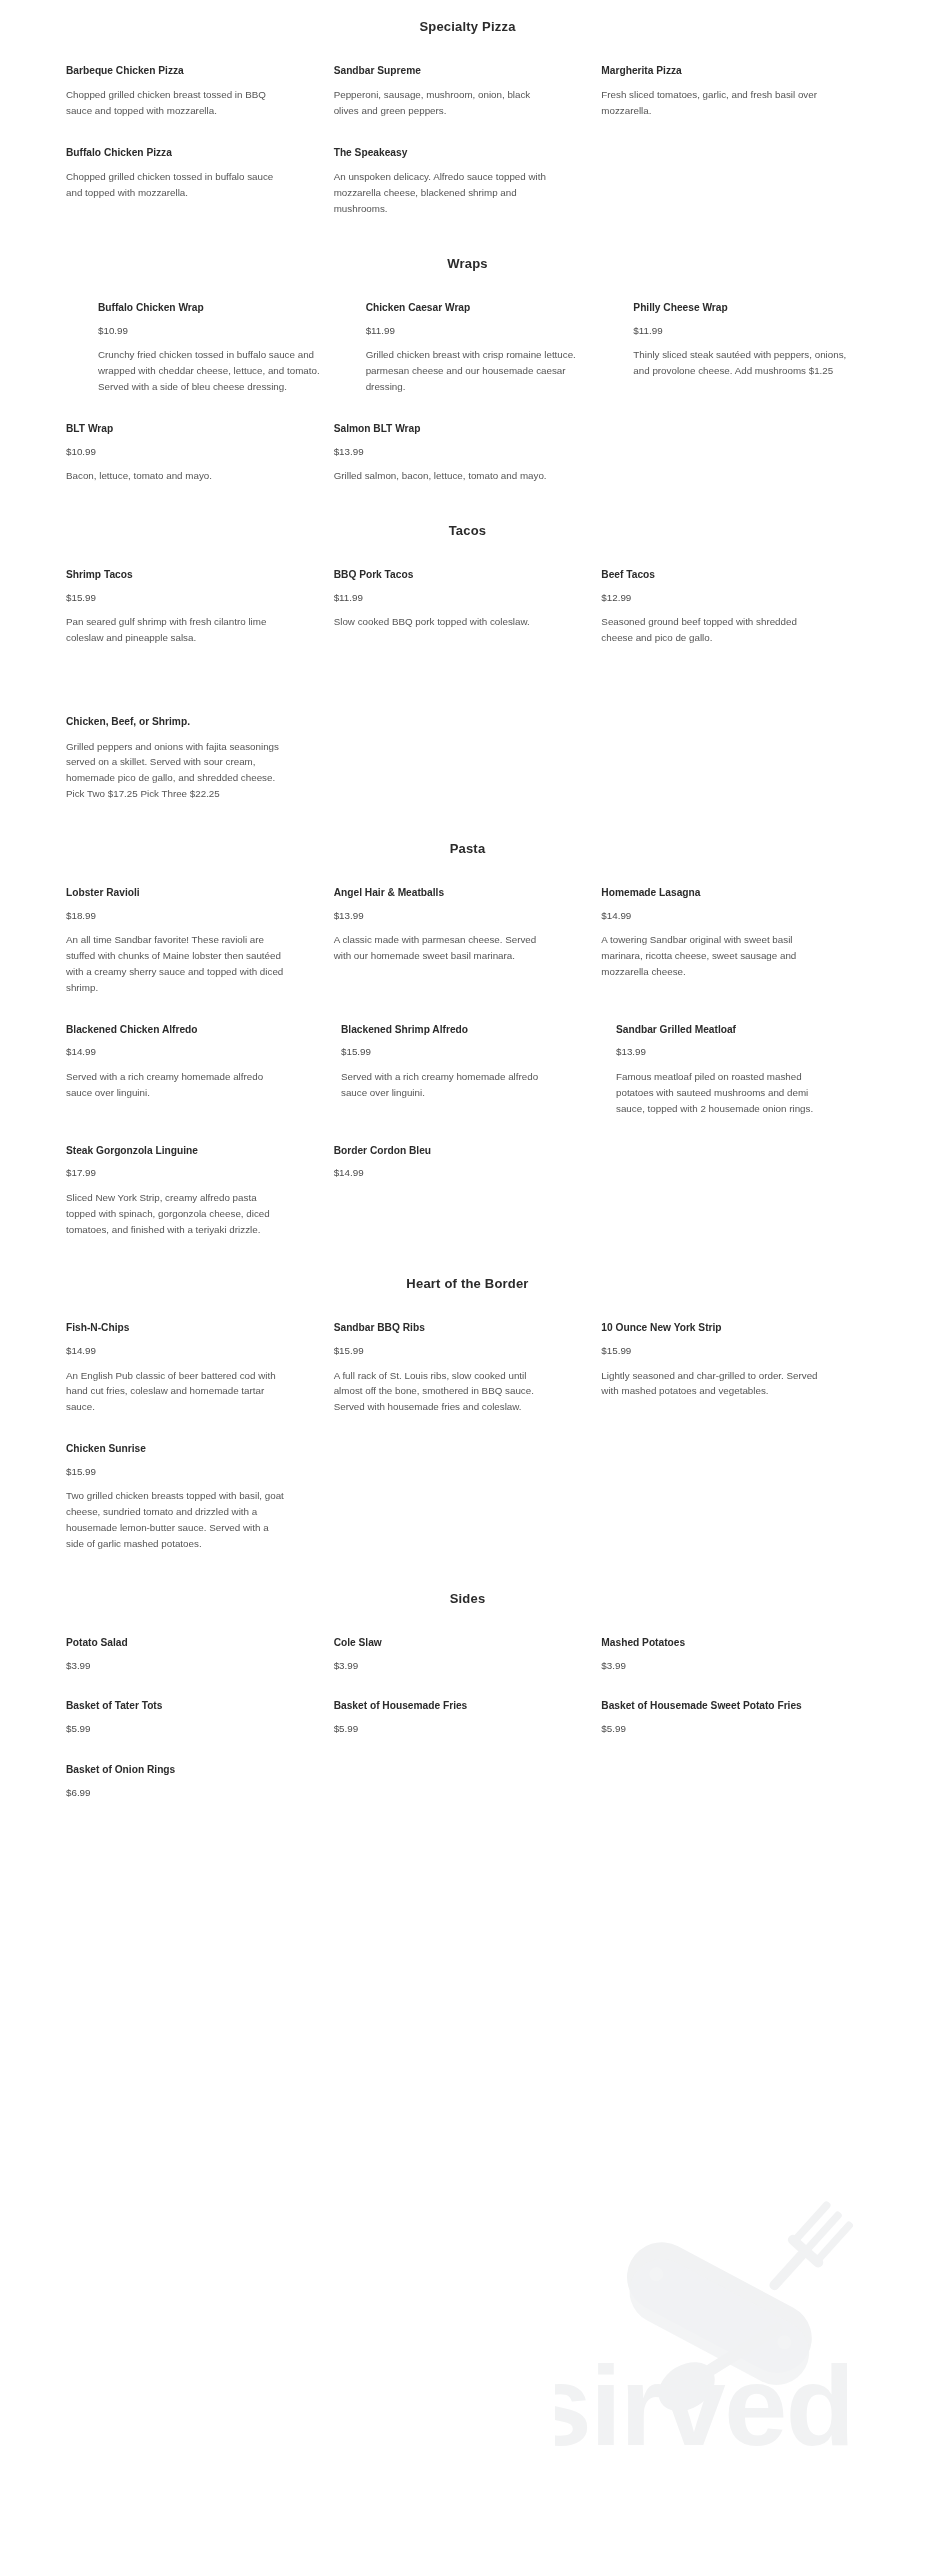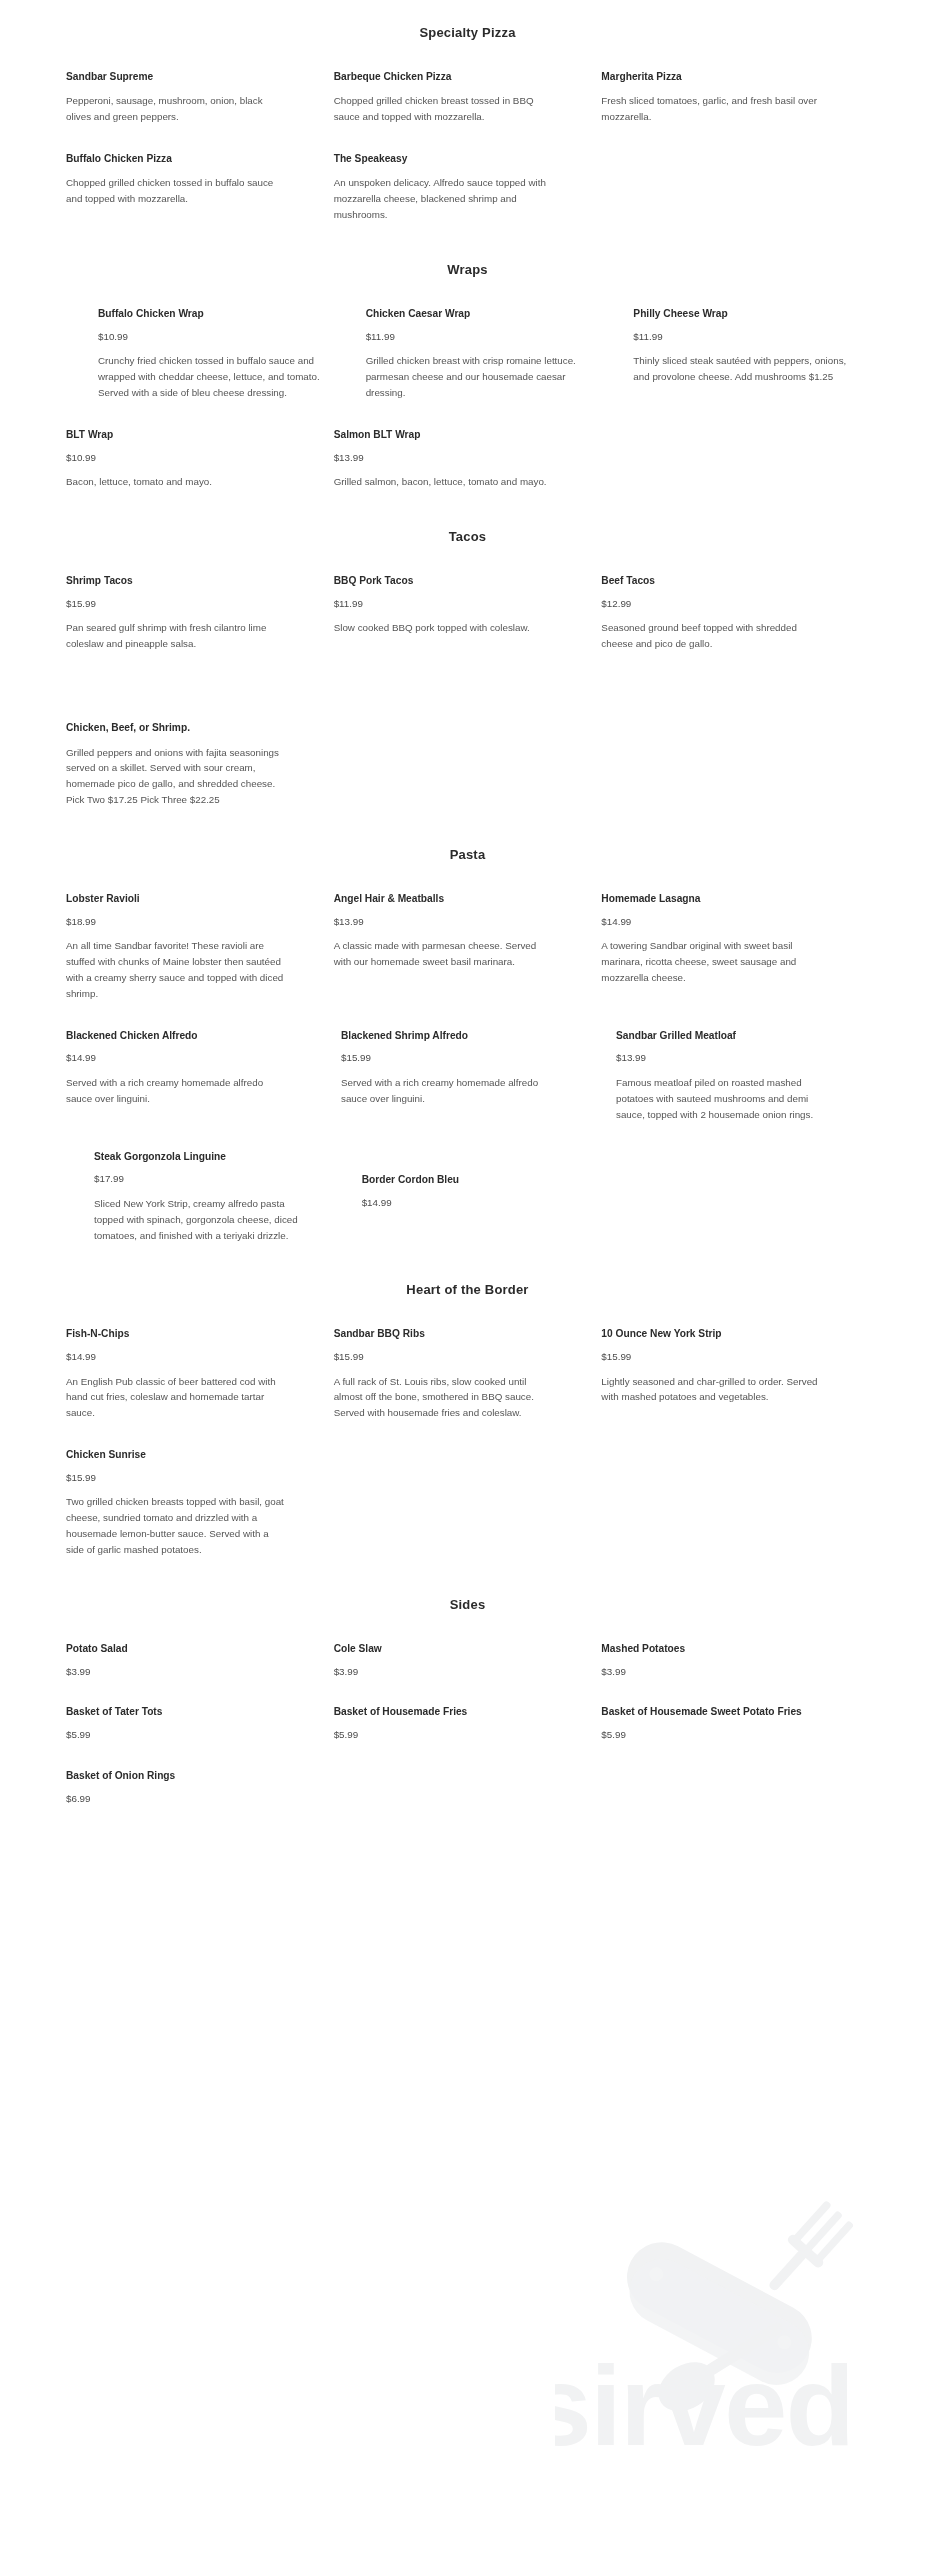--- a/index.html
+++ b/index.html
@@ -35,21 +35,21 @@
     font-size: 150px;
     fill: #f1f2f3;
     letter-spacing: -2px;
   }
 
   
   #menu {
     position: relative;
     z-index: 1;
     width: 936px;
-    padding: 17px 66px;
+    padding: 11px 66px;
   }
 
   .section { width: 803px; }
 
   .section-title {
     text-align: center;
     font-size: 13px;
     font-weight: 700;
     color: #2b2b2b;
     letter-spacing: 0.2px;
@@ -138,30 +138,30 @@
 
 <div id="menu">
   <div class="pad-top"></div>
   <div id="sections-host">
       <div class="section">
         <h2 class="section-title">Specialty Pizza</h2>
         <div class="sp-title-to-grid"></div>
         <div class="grid">
           <div style="display: flex; width: 803px; align-items: flex-start;">
             <div class="item">
+              <div class="item-name">Barbeque Chicken Pizza</div>
+              <div class="sp-name-to-desc"></div>
+              <div class="item-desc">Chopped grilled chicken breast tossed in BBQ sauce and topped with mozzarella.</div>
+            </div>
+            <div class="item">
               <div class="item-name">Sandbar Supreme</div>
               <div class="sp-name-to-desc"></div>
               <div class="item-desc">Pepperoni, sausage, mushroom, onion, black olives and green peppers.</div>
             </div>
             <div class="item">
-              <div class="item-name">Barbeque Chicken Pizza</div>
-              <div class="sp-name-to-desc"></div>
-              <div class="item-desc">Chopped grilled chicken breast tossed in BBQ sauce and topped with mozzarella.</div>
-            </div>
-            <div class="item">
               <div class="item-name">Margherita Pizza</div>
               <div class="sp-name-to-desc"></div>
               <div class="item-desc">Fresh sliced tomatoes, garlic, and fresh basil over mozzarella.</div>
             </div>
           </div>
           <div class="sp-row" style="width: 100%;"></div>
           <div style="display: flex; width: 803px; align-items: flex-start;">
             <div class="item">
               <div class="item-name">Buffalo Chicken Pizza</div>
               <div class="sp-name-to-desc"></div>
@@ -315,21 +315,21 @@
             </div>
             <div class="item">
               <div class="item-name">Sandbar Grilled Meatloaf</div>
               <div class="sp-name-to-price"></div>
               <div class="item-price">$13.99</div>
               <div class="sp-price-to-desc"></div>
               <div class="item-desc">Famous meatloaf piled on roasted mashed potatoes with sauteed mushrooms and demi sauce, topped with 2 housemade onion rings.</div>
             </div>
           </div>
           <div class="sp-row" style="width: 100%;"></div>
-          <div style="display: flex; width: 803px; align-items: center; margin-left: 28px;">
+          <div style="display: flex; width: 803px; align-items: flex-start;">
             <div class="item">
               <div class="item-name">Steak Gorgonzola Linguine</div>
               <div class="sp-name-to-price"></div>
               <div class="item-price">$17.99</div>
               <div class="sp-price-to-desc"></div>
               <div class="item-desc">Sliced New York Strip, creamy alfredo pasta topped with spinach, gorgonzola cheese, diced tomatoes, and finished with a teriyaki drizzle.</div>
             </div>
             <div class="item">
               <div class="item-name">Border Cordon Bleu</div>
               <div class="sp-name-to-price"></div>

